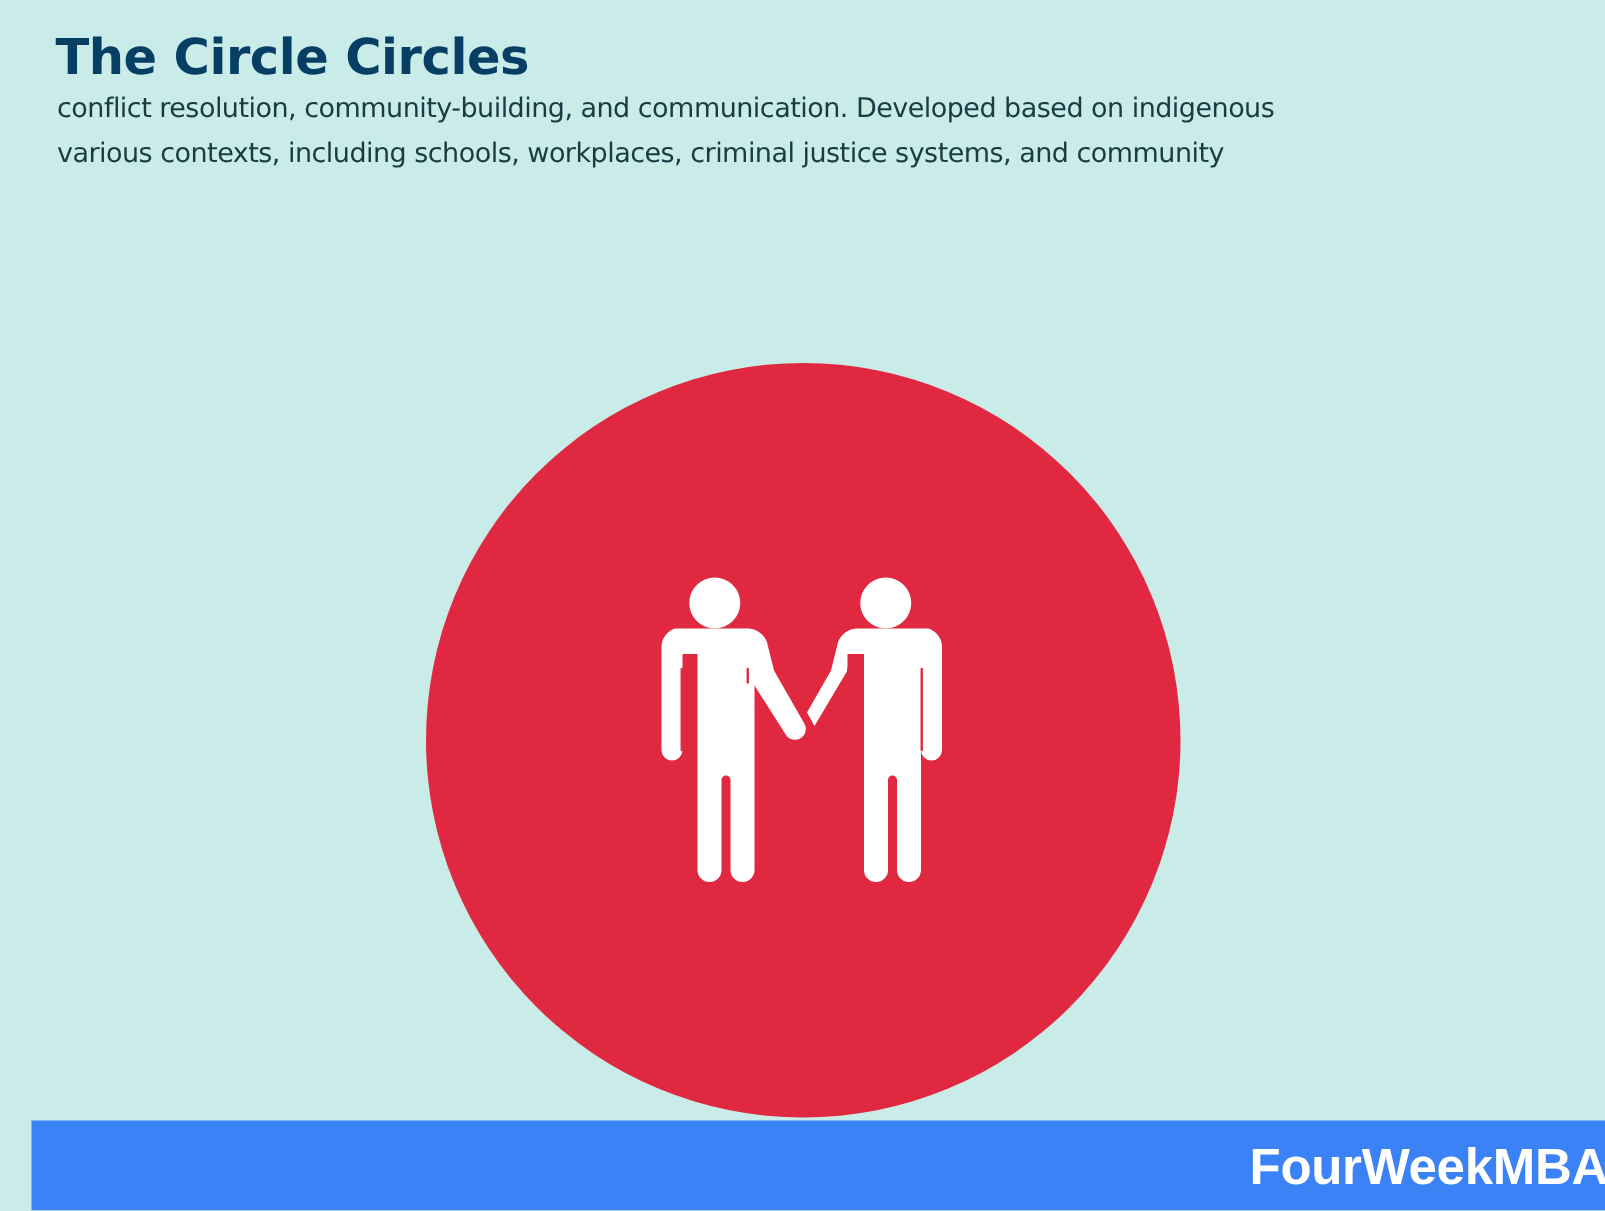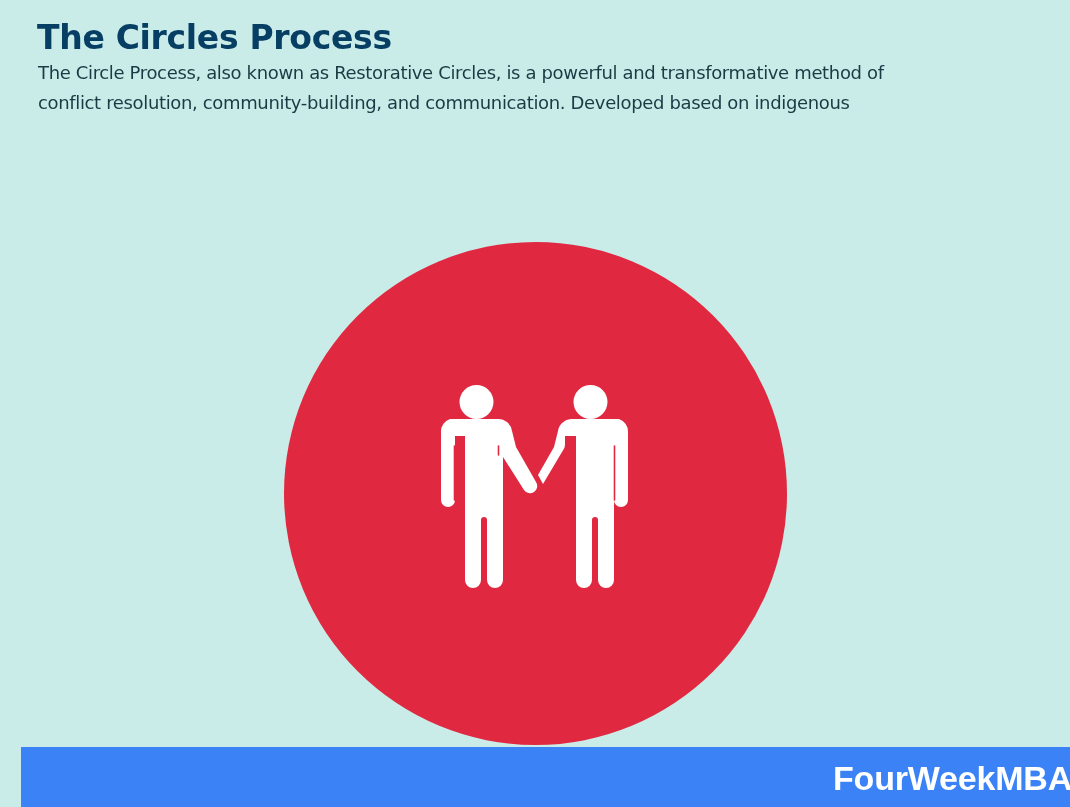--- a/index.html
+++ b/index.html
@@ -76,25 +76,25 @@
       font-weight: bold;
       font-size: 34px;
       line-height: 40px;
       color: #ffffff;
       letter-spacing: -0.2px;
     }
   </style>
 </head>
 <body>
 
-<h1 class="title">The Circles Process</h1>
+<h1 class="title">The Circle Circles</h1>
 
 <p class="description">
-  <span class="line">The Circle Process, also known as Restorative Circles, is a powerful and transformative method of</span>
   <span class="line">conflict resolution, community-building, and communication. Developed based on indigenous</span>
+  <span class="line">various contexts, including schools, workplaces, criminal justice systems, and community</span>
 </p>
 
 <div class="circle"></div>
 
 <svg class="figures" viewBox="284 242 503 503" xmlns="http://www.w3.org/2000/svg">
   <g fill="#ffffff">
 
     <g>
       <circle cx="476.5" cy="402" r="17"></circle>
 

